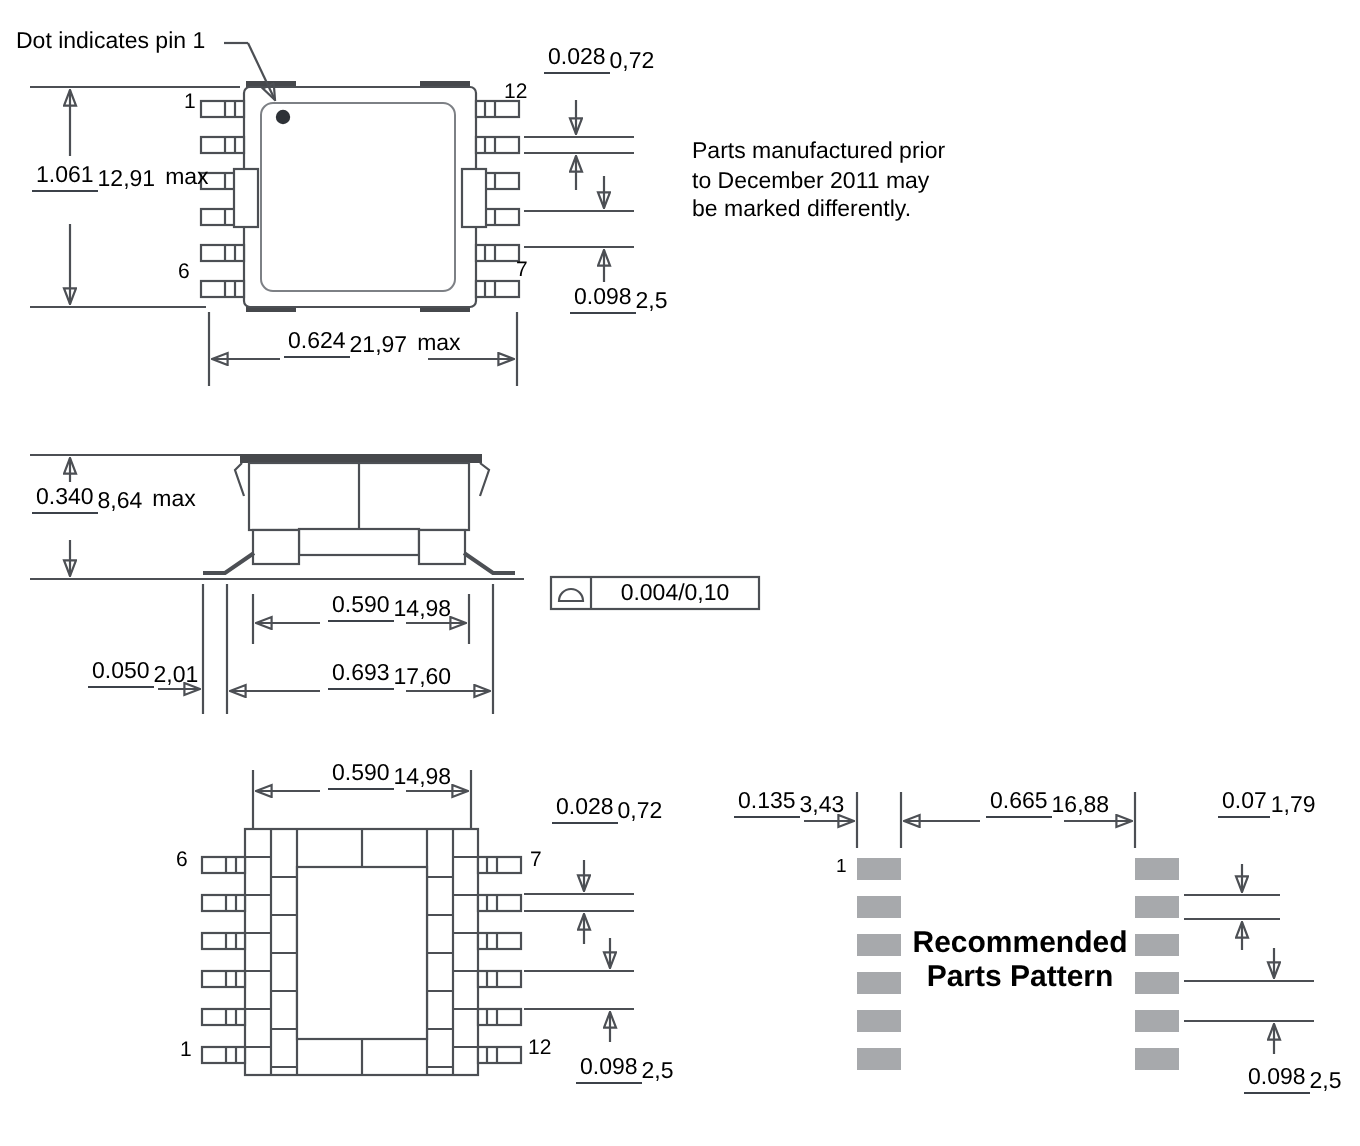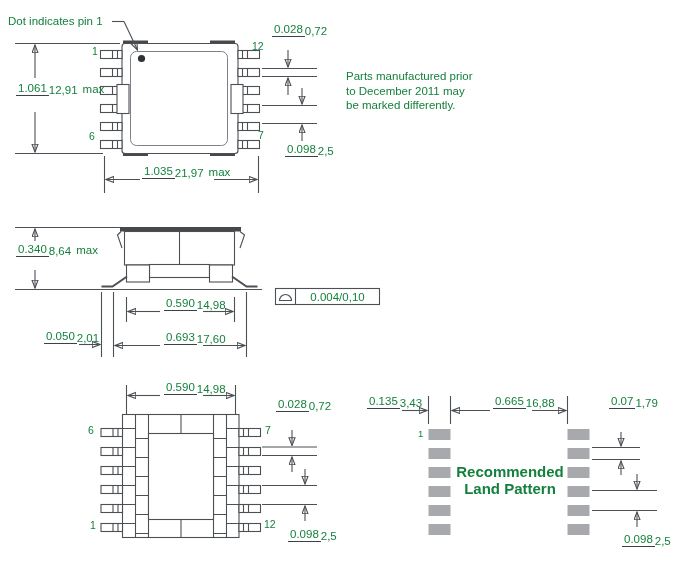--- a/index.html
+++ b/index.html
@@ -1,17 +1,17 @@
 <!DOCTYPE html>
 <html><head>
 <meta charset="utf-8">
 <style>
   html,body{margin:0;padding:0;background:#fff;}
   .stage{position:relative;width:680px;height:573px;background:#fff;overflow:hidden;
-         font-family:"Liberation Sans","DejaVu Sans",sans-serif;color:#15803d;}
+         font-family:"Liberation Sans","DejaVu Sans",sans-serif;color:#000000;}
   .stage svg{position:absolute;left:0;top:0;}
   svg line,svg path{stroke:#4c4f54;stroke-width:1.1;fill:none;}
   svg rect{stroke:#4c4f54;stroke-width:1.1;fill:#fff;}
   svg rect.dkf{fill:#46484c;stroke:none;}
   svg circle.dkf{fill:#2e3237;stroke:none;}
   svg rect.pad{fill:#a7a9ac;stroke:none;}
   svg rect.thin{stroke:#7d8085;stroke-width:1;fill:none;}
   svg path.lead{stroke-width:2;}
   svg rect.hatch{stroke:#4c4f54;}
   .lbl{position:absolute;font-size:11.5px;line-height:12px;white-space:pre-line;}
@@ -227,21 +227,21 @@
       </span>
 </div>
 <div class="dim" style="left:285px;top:144px;">
   <span class="frac">
         <span class="num">0.098</span>
         <span class="den">2,5</span>
       </span>
 </div>
 <div class="dim" style="left:142px;top:166px;">
   <span class="frac">
-        <span class="num">1.035</span>
+        <span class="num">0.624</span>
         <span class="den">21,97</span>
       </span>
   <span class="sfx">max</span>
 </div>
 
 <div class="dim" style="left:16px;top:244px;">
   <span class="frac">
         <span class="num">0.340</span>
         <span class="den">8,64</span>
       </span>
@@ -285,21 +285,21 @@
       </span>
 </div>
 <div class="dim" style="left:288px;top:529px;">
   <span class="frac">
         <span class="num">0.098</span>
         <span class="den">2,5</span>
       </span>
 </div>
 
 <div class="lp-title" style="left:447px;top:463px;width:126px;">Recommended
-Land Pattern</div>
+Parts Pattern</div>
 <div class="pinlbl" style="left:418px;top:428px;font-size:9.5px;">1</div>
 <div class="dim" style="left:367px;top:396px;">
   <span class="frac">
         <span class="num">0.135</span>
         <span class="den">3,43</span>
       </span>
 </div>
 <div class="dim" style="left:493px;top:396px;">
   <span class="frac">
         <span class="num">0.665</span>

